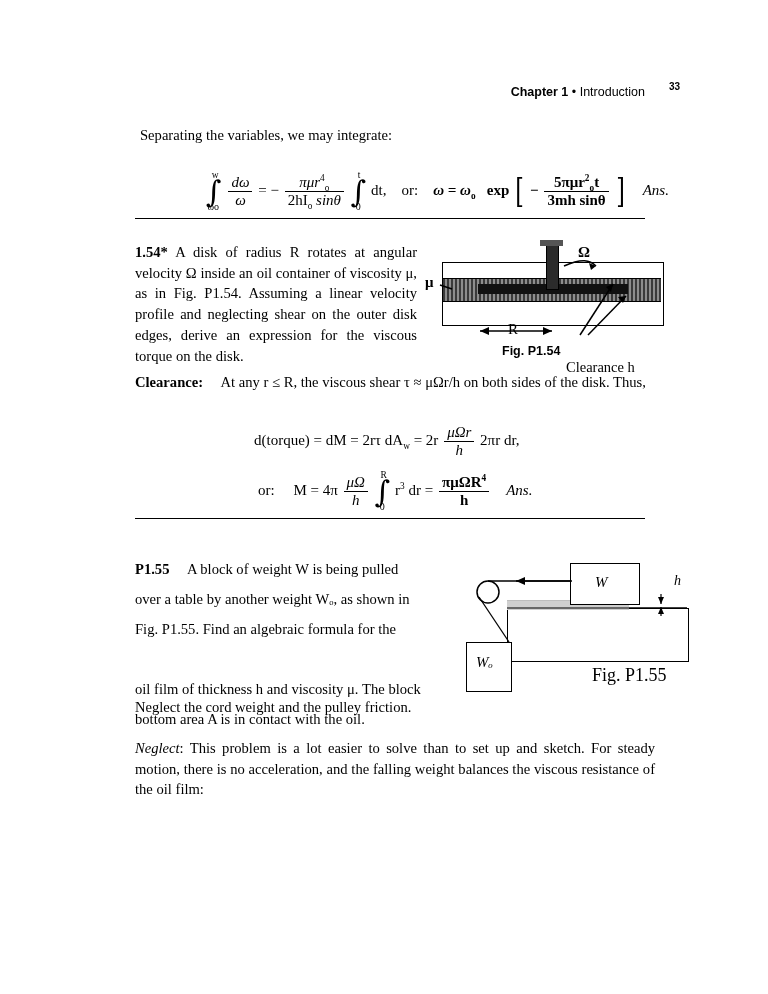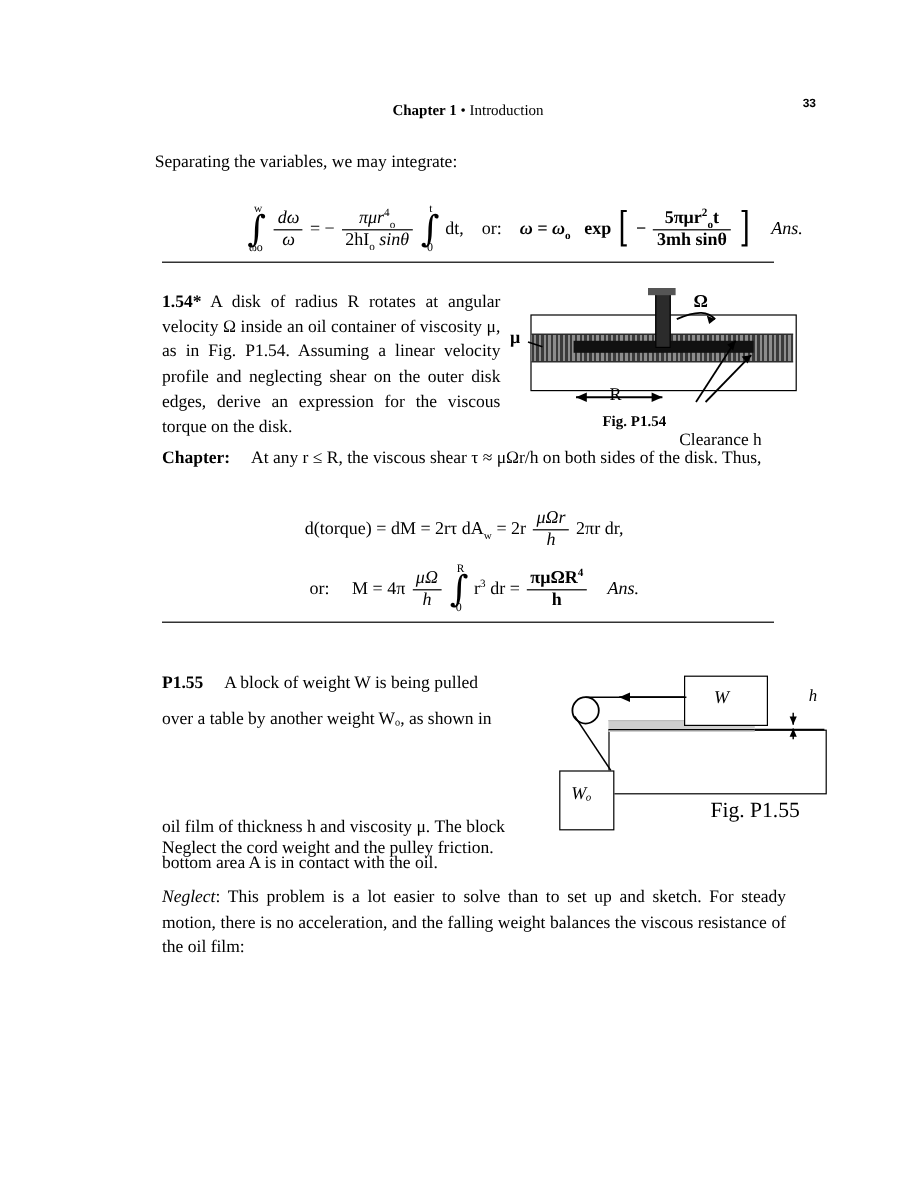--- a/index.html
+++ b/index.html
@@ -23,22 +23,22 @@
   }
   
   .header {
     position: absolute;
     left: 135px;
     top: 85px;
     width: 510px;
     font-size: 12.5px;
   }
   .header .chapter {
-    text-align: center;
-    font-family: Liberation Serif, serif;
+    text-align: right;
+    font-family: Liberation Sans, sans-serif;
   }
   .header .chapter b {
     font-weight: bold;
   }
   .header .pageno {
     position: absolute;
     right: -35px;
     top: -4px;
     font-family: "Liberation Sans", sans-serif;
     font-weight: bold;
@@ -148,21 +148,21 @@
     border: 1px solid #000;
   }
   .f54-shaft-top {
     position: absolute;
     left: 110px; top: 0px;
     width: 23px; height: 6px;
     background: #555;
   }
   .fig-cap {
     position: absolute;
-    font-family: Liberation Serif, serif;
+    font-family: Liberation Sans, sans-serif;
     font-weight: bold;
     font-size: 12.5px;
   }
   
   .fig155 {
     position: absolute;
     left: 452px;
     top: 550px;
     width: 260px;
     height: 150px;
@@ -209,21 +209,21 @@
 
   <div class="header">
     <div class="chapter">
       <b>Chapter 1</b>
       <span>•</span>
       <span>Introduction</span>
     </div>
     <div class="pageno">33</div>
   </div>
 
-  <div class="txt" style="left:129px; top:125px; width:500px;">Separating the variables, we may integrate:</div>
+  <div class="txt" style="left:140px; top:125px; width:500px;">Separating the variables, we may integrate:</div>
 
   <div class="math" style="position:absolute; left:205px; top:158px; width:440px; white-space:nowrap;">
 
     <span class="intg">
       <span class="lim-top">w</span>
       <span class="sym">∫</span>
       <span class="lim-bot">ωo</span>
     </span>
 
     <span class="frac mi">
@@ -300,21 +300,21 @@
     </svg>
 
     <div class="txt" style="left:148px; top:2px; font-size:15px; font-weight:bold;">Ω</div>
     <div class="txt" style="left:-5px; top:32px; font-size:15px; font-weight:bold;">μ</div>
     <div class="txt" style="left:78px; top:79px; font-size:15px;">R</div>
     <div class="txt" style="left:136px; top:79px; font-size:14.5px;margin-top:38px;">Clearance h</div>
     <div class="fig-cap" style="left:72px; top:104px;">Fig.  P1.54</div>
   </div>
 
   <div class="txt" style="left:135px; top:372px; width:520px;">
-    <span class="b">Chapter:</span>
+    <span class="b">Clearance:</span>
     &nbsp;&nbsp;&nbsp;
     <span>At any r ≤ R, the viscous shear τ ≈ μΩr/h on both sides of the disk. Thus,</span>
   </div>
 
   <div class="math" style="position:absolute; left:254px; top:408px; white-space:nowrap;">
     <span><span>d(torque) = dM = 2rτ dA</span><sub>w</sub></span>
     <span>= 2r</span>
     <span class="frac mi">
       <span class="num">μΩr</span>
       <span class="den">h</span>
@@ -345,21 +345,21 @@
     <span class="i">Ans.</span>
   </div>
 
   <div class="rule" style="left:135px; top:518px; width:510px;"></div>
 
   <div class="txt" style="left:135px; top:555px; width:310px; line-height:2.05;">
     <span class="b">P1.55</span>
     &nbsp;&nbsp;&nbsp;
     <span>A block of weight W is being pulled</span><br>
     <span>over a table by another weight Wₒ, as shown in</span><br>
-    <br>
+    <span>Fig. P1.55.  Find an algebraic formula for the</span><br>
     <br>
     <span>oil film of thickness h and viscosity μ.  The block</span><br>
     <span>bottom area A is in contact with the oil.</span>
   </div>
 
   <div class="txt" style="left:135px; top:697px; width:420px;">Neglect the cord weight and the pulley friction.</div>
 
   <div class="fig155">
     <div class="f55-table"></div>
     <div class="f55-film"></div>

